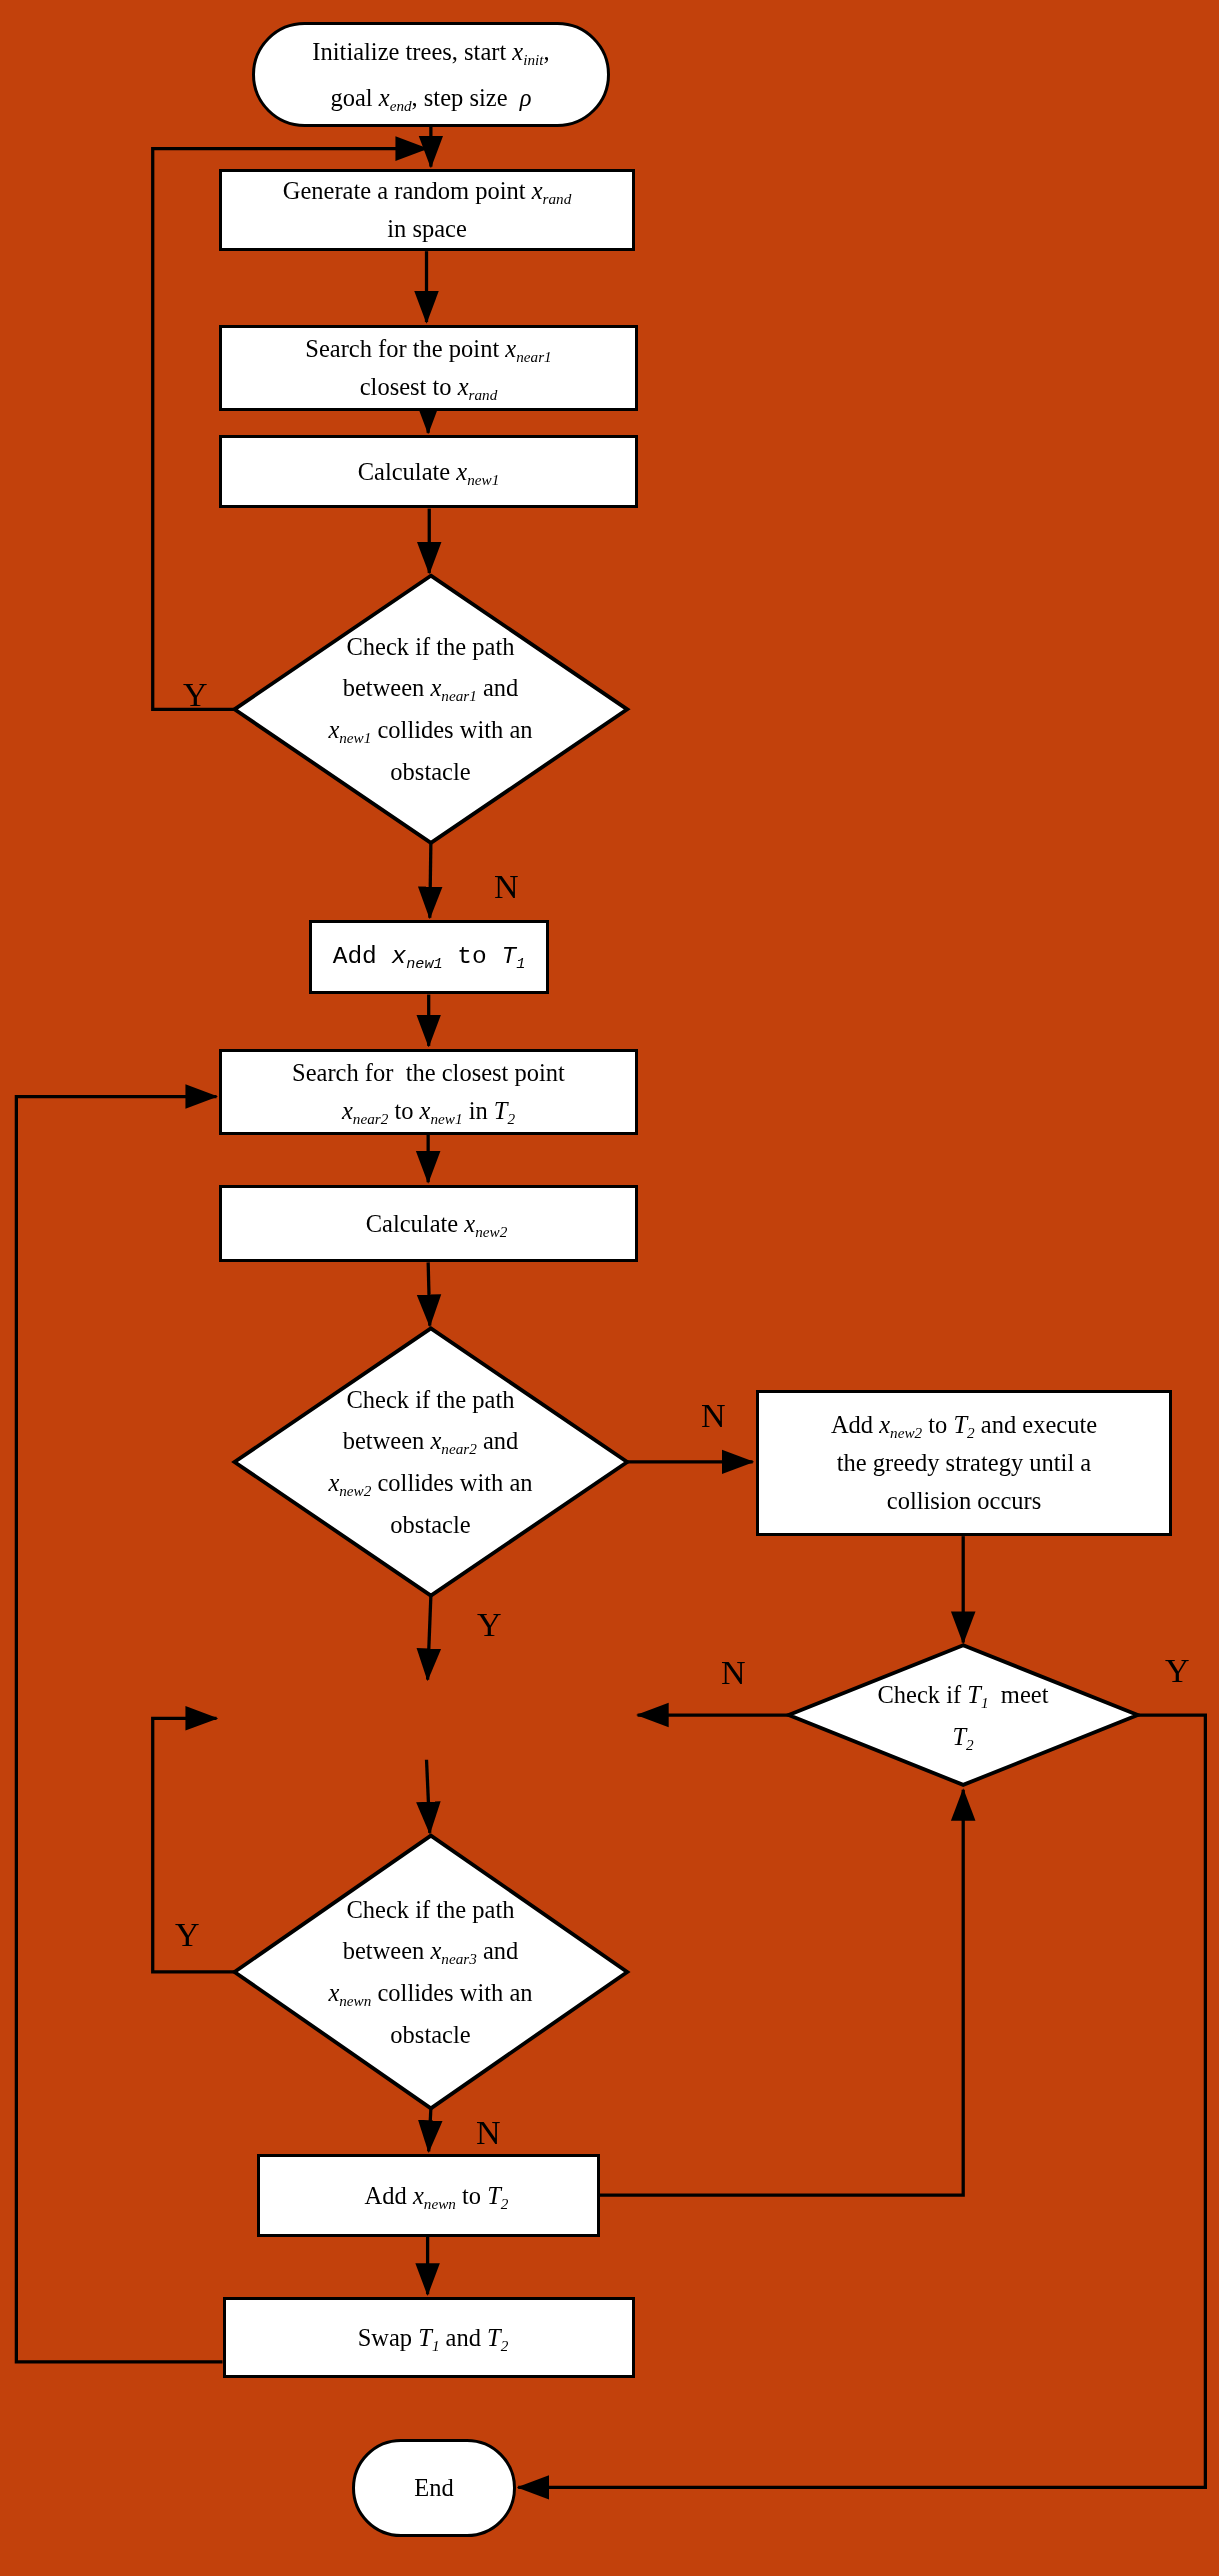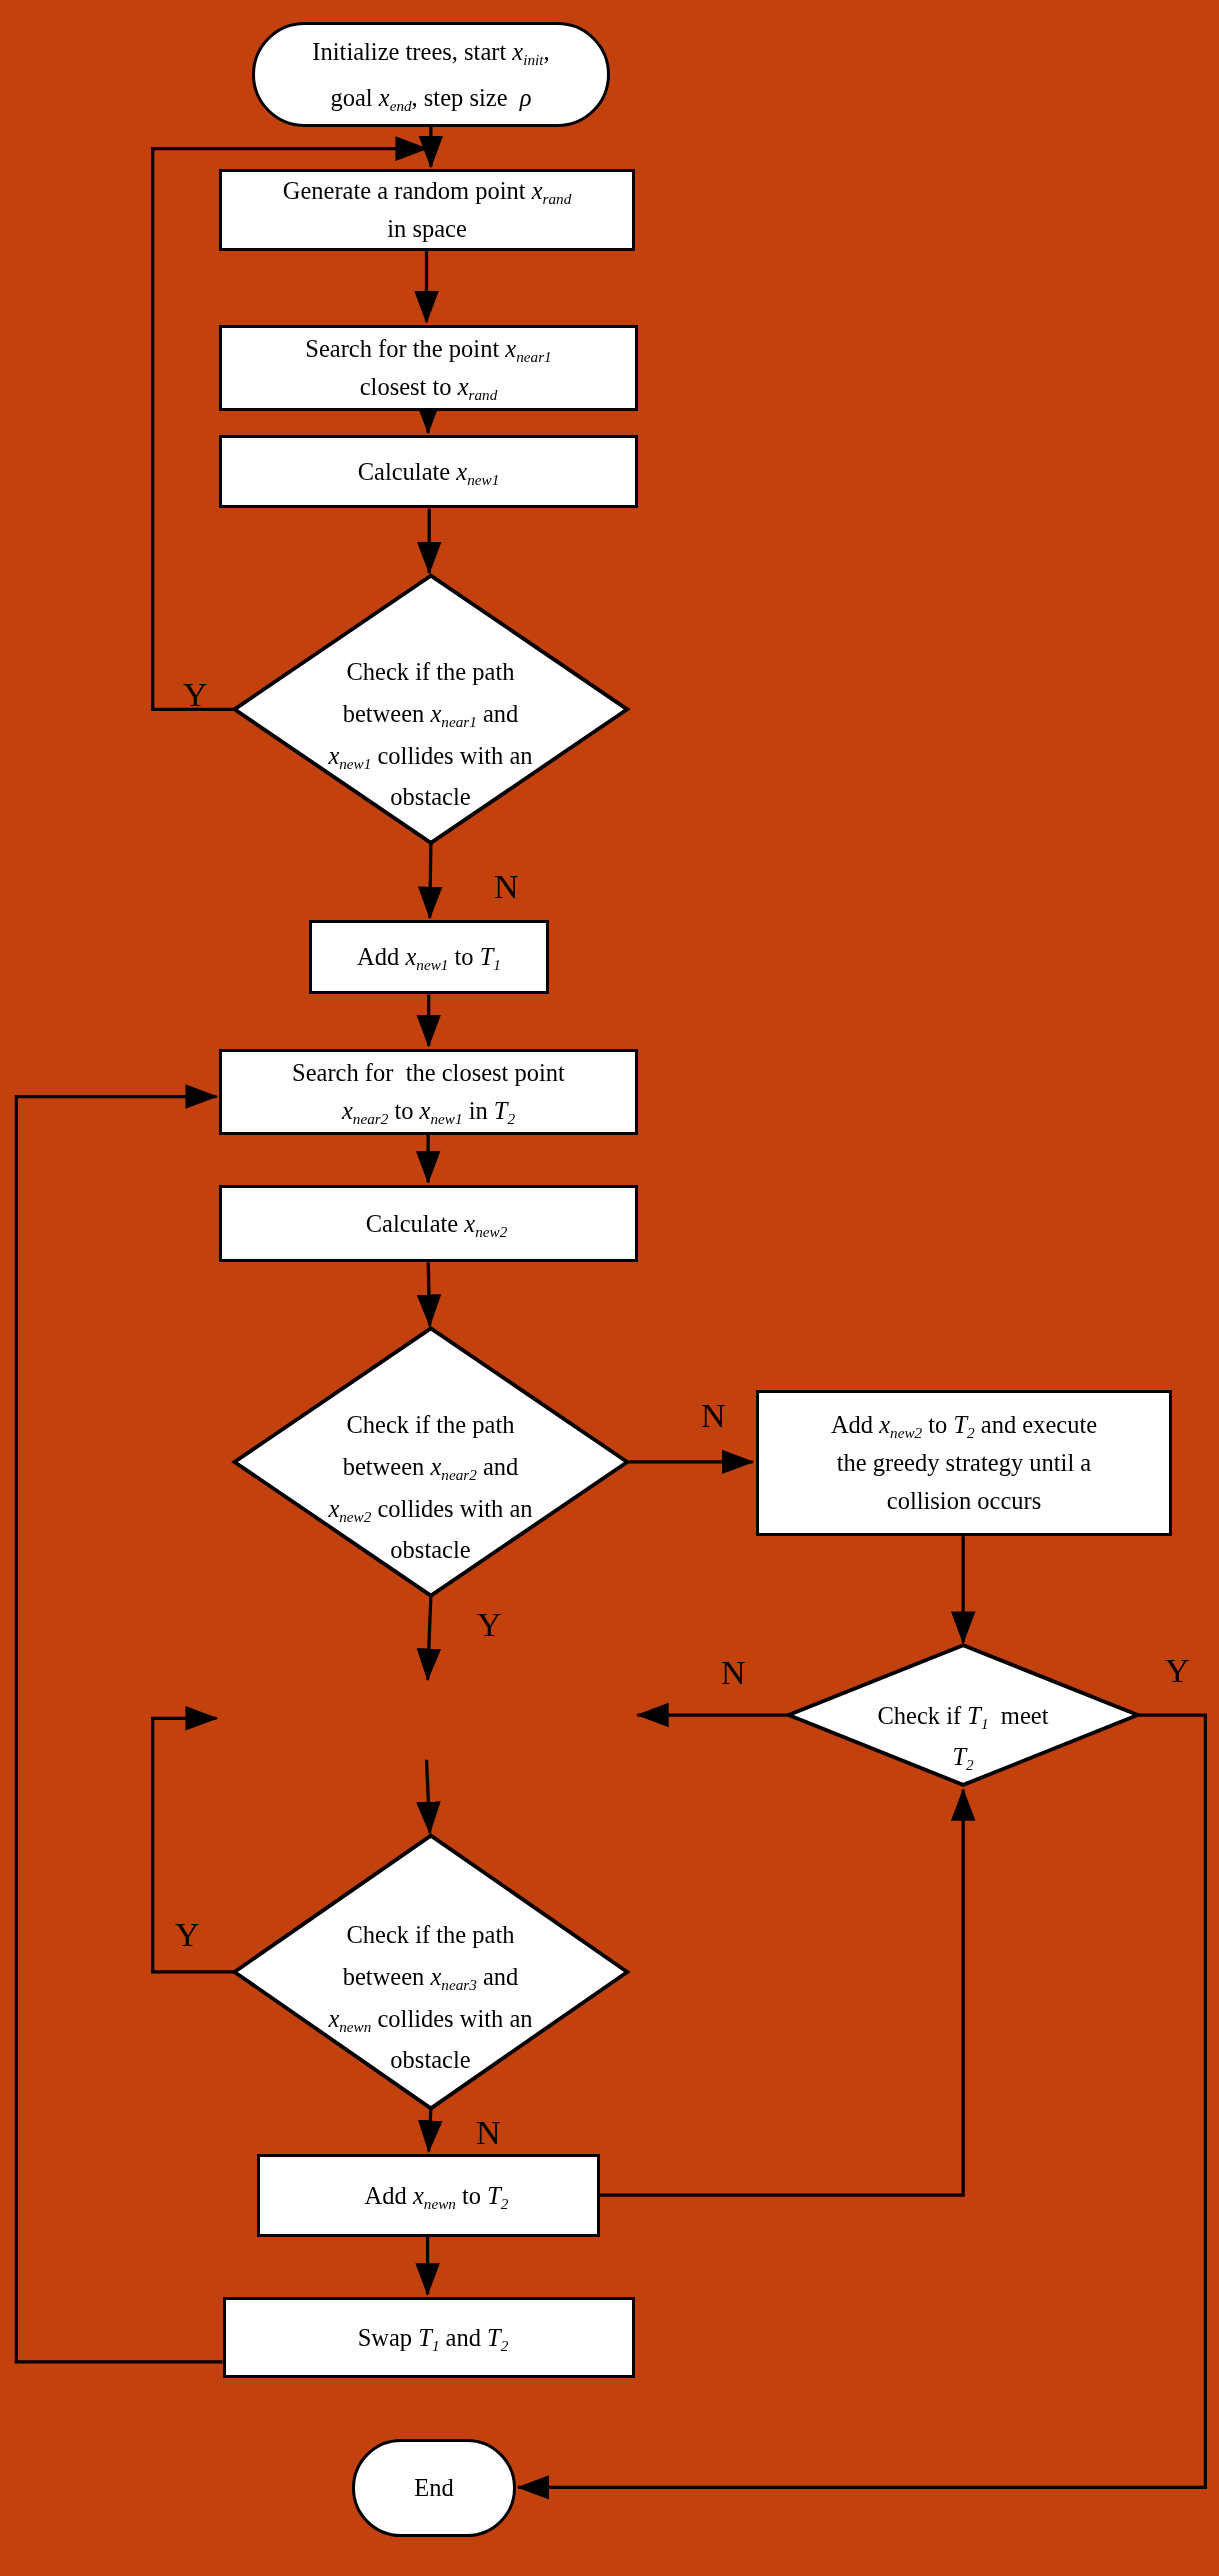--- a/index.html
+++ b/index.html
@@ -21,21 +21,21 @@
     box-sizing: border-box;
     text-align: center;
     background: #ffffff;
   }
   .process   { border: 3.8px solid #000000; }
   .terminator{ border: 3.8px solid #000000; border-radius: 60px; }
   .end-cap   { border-radius: 49px; }
   .dlabel {
     position: absolute;
     display: flex;
-    align-items: flex-end;
+    align-items: center;
     justify-content: center;
     text-align: center;
   }
   .node-label {
     display: block;
     width: 100%;
     white-space: pre-wrap;
     font-size: 24.5px;
     line-height: 1.55;
   }
@@ -111,21 +111,21 @@
     <span class="node-label">Calculate <i>x</i><sub>new1</sub></span>
   </div>
 
   <div class="dlabel" style="left:256px; top:600px; width:349px; height:218px;">
     <span class="node-label">Check if the path
 between <i>x</i><sub>near1</sub> and
 <i>x</i><sub>new1</sub> collides with an
 obstacle</span>
   </div>
 
-  <div class="node process" style="left:309px; top:920px; width:240px; height:74px;">
+  <div class="node process" style="left:309px; top:920px; width:240px; height:74px;font-family:Liberation Mono, monospace;">
     <span class="node-label">Add <i>x</i><sub>new1</sub> to <i>T</i><sub>1</sub></span>
   </div>
 
   <div class="node process" style="left:219px; top:1049px; width:419px; height:86px;">
     <span class="node-label">Search for  the closest point
 <i>x</i><sub>near2</sub> to <i>x</i><sub>new1</sub> in <i>T</i><sub>2</sub></span>
   </div>
 
   <div class="node process" style="left:219px; top:1185px; width:419px; height:77px;padding-left:16px;">
     <span class="node-label">Calculate <i>x</i><sub>new2</sub></span>

